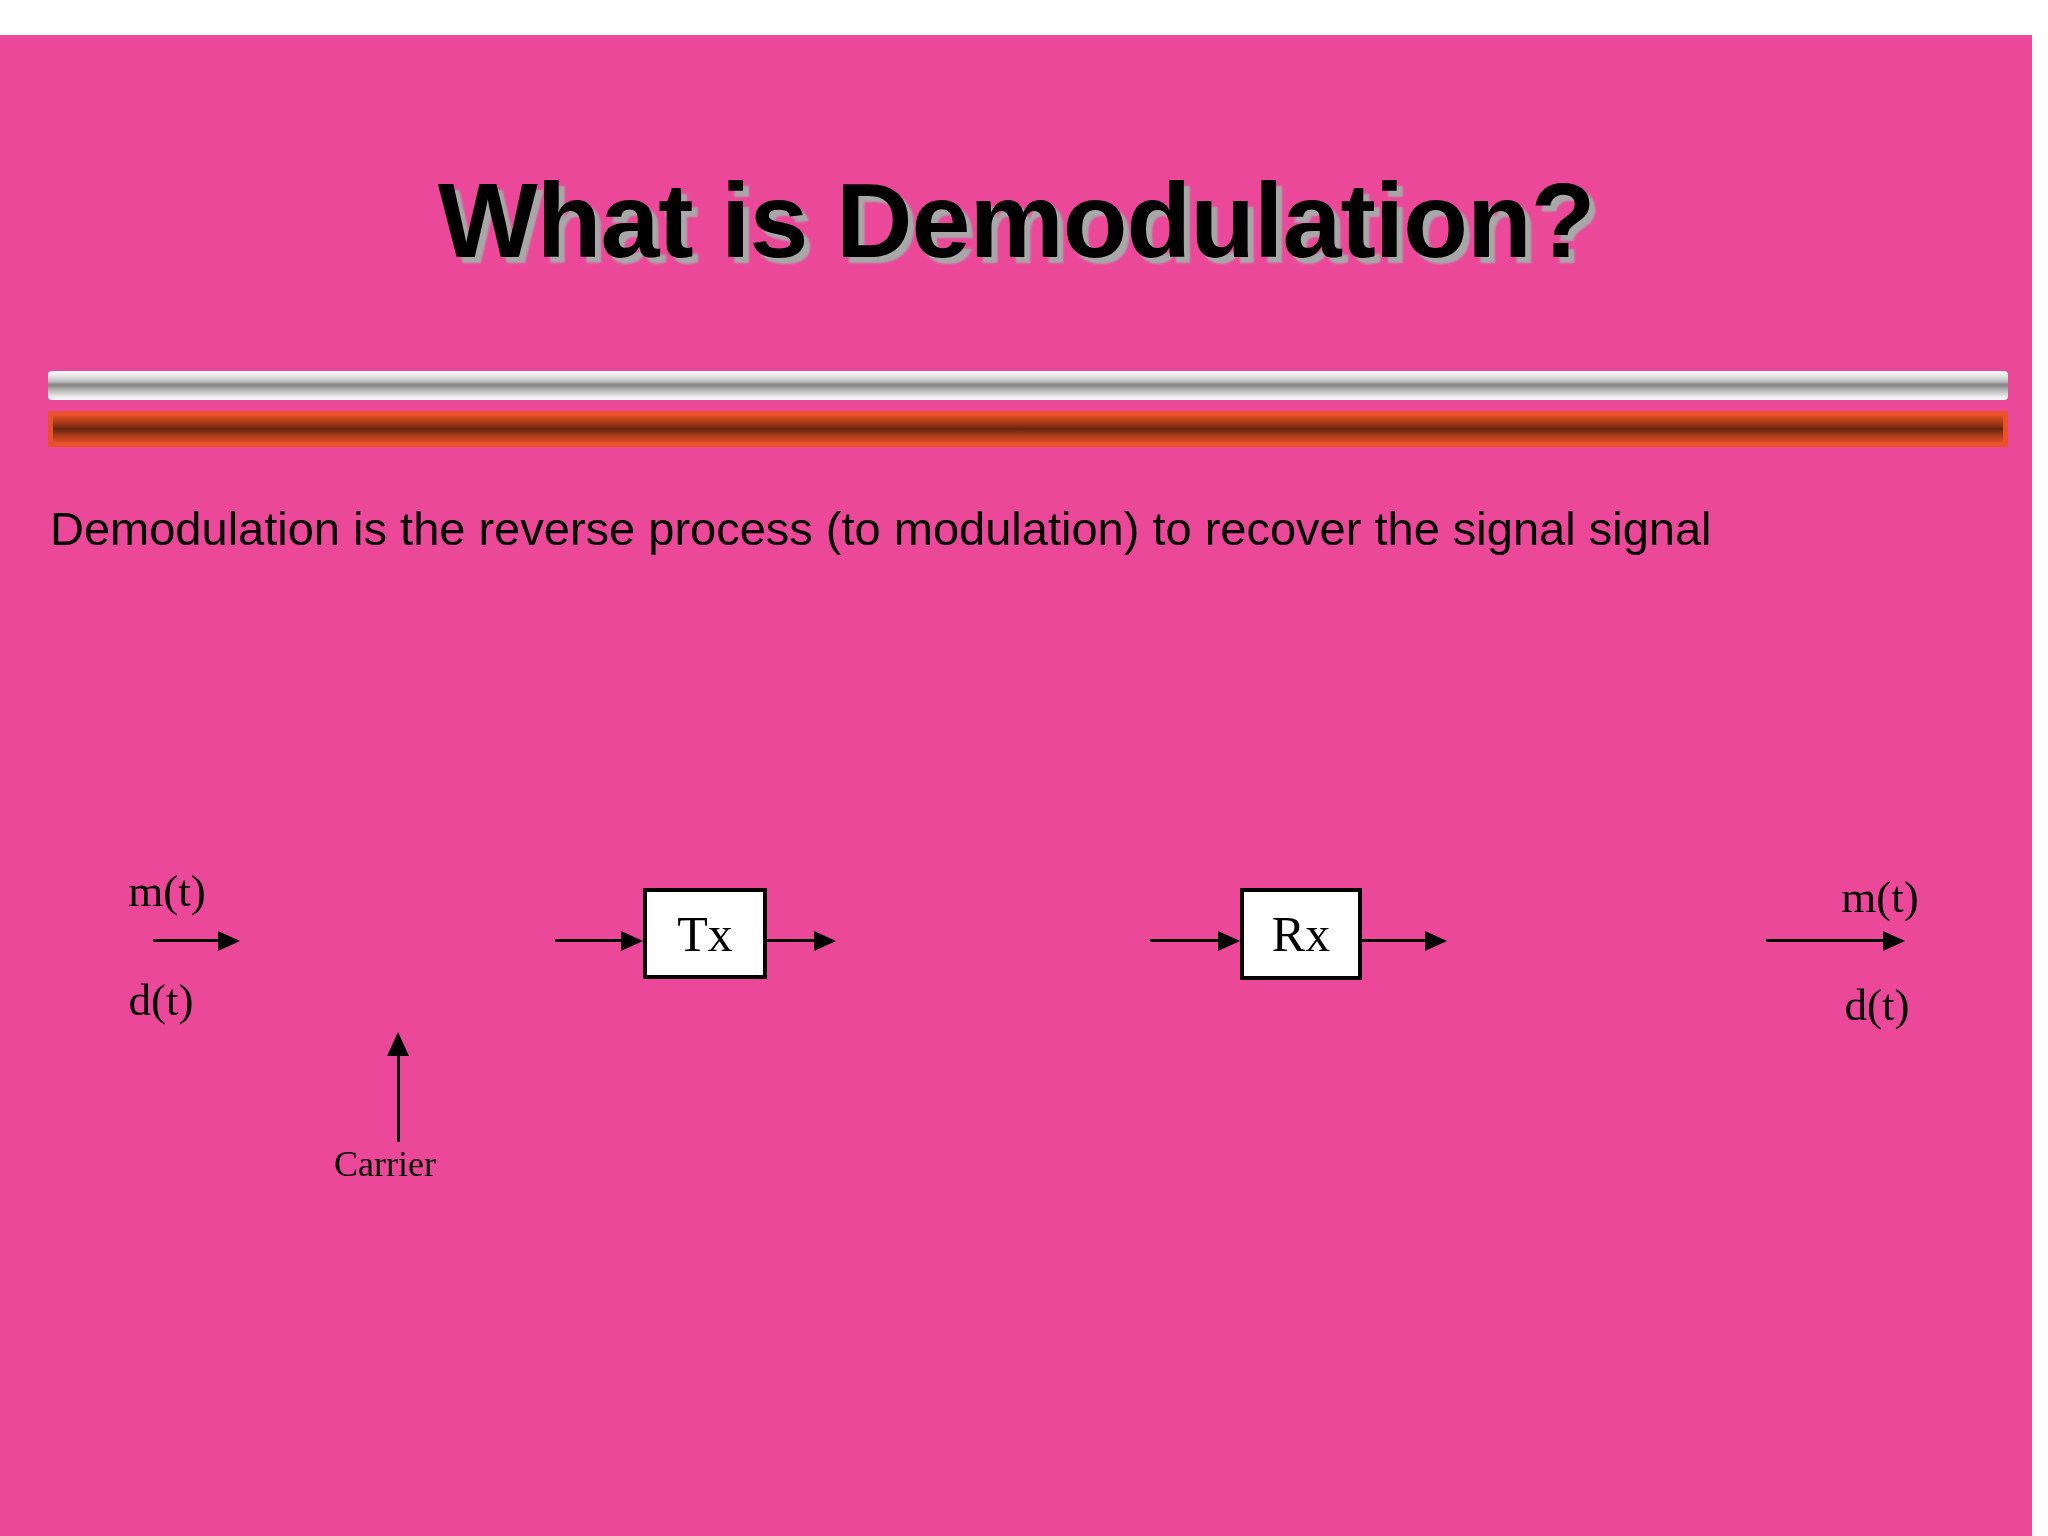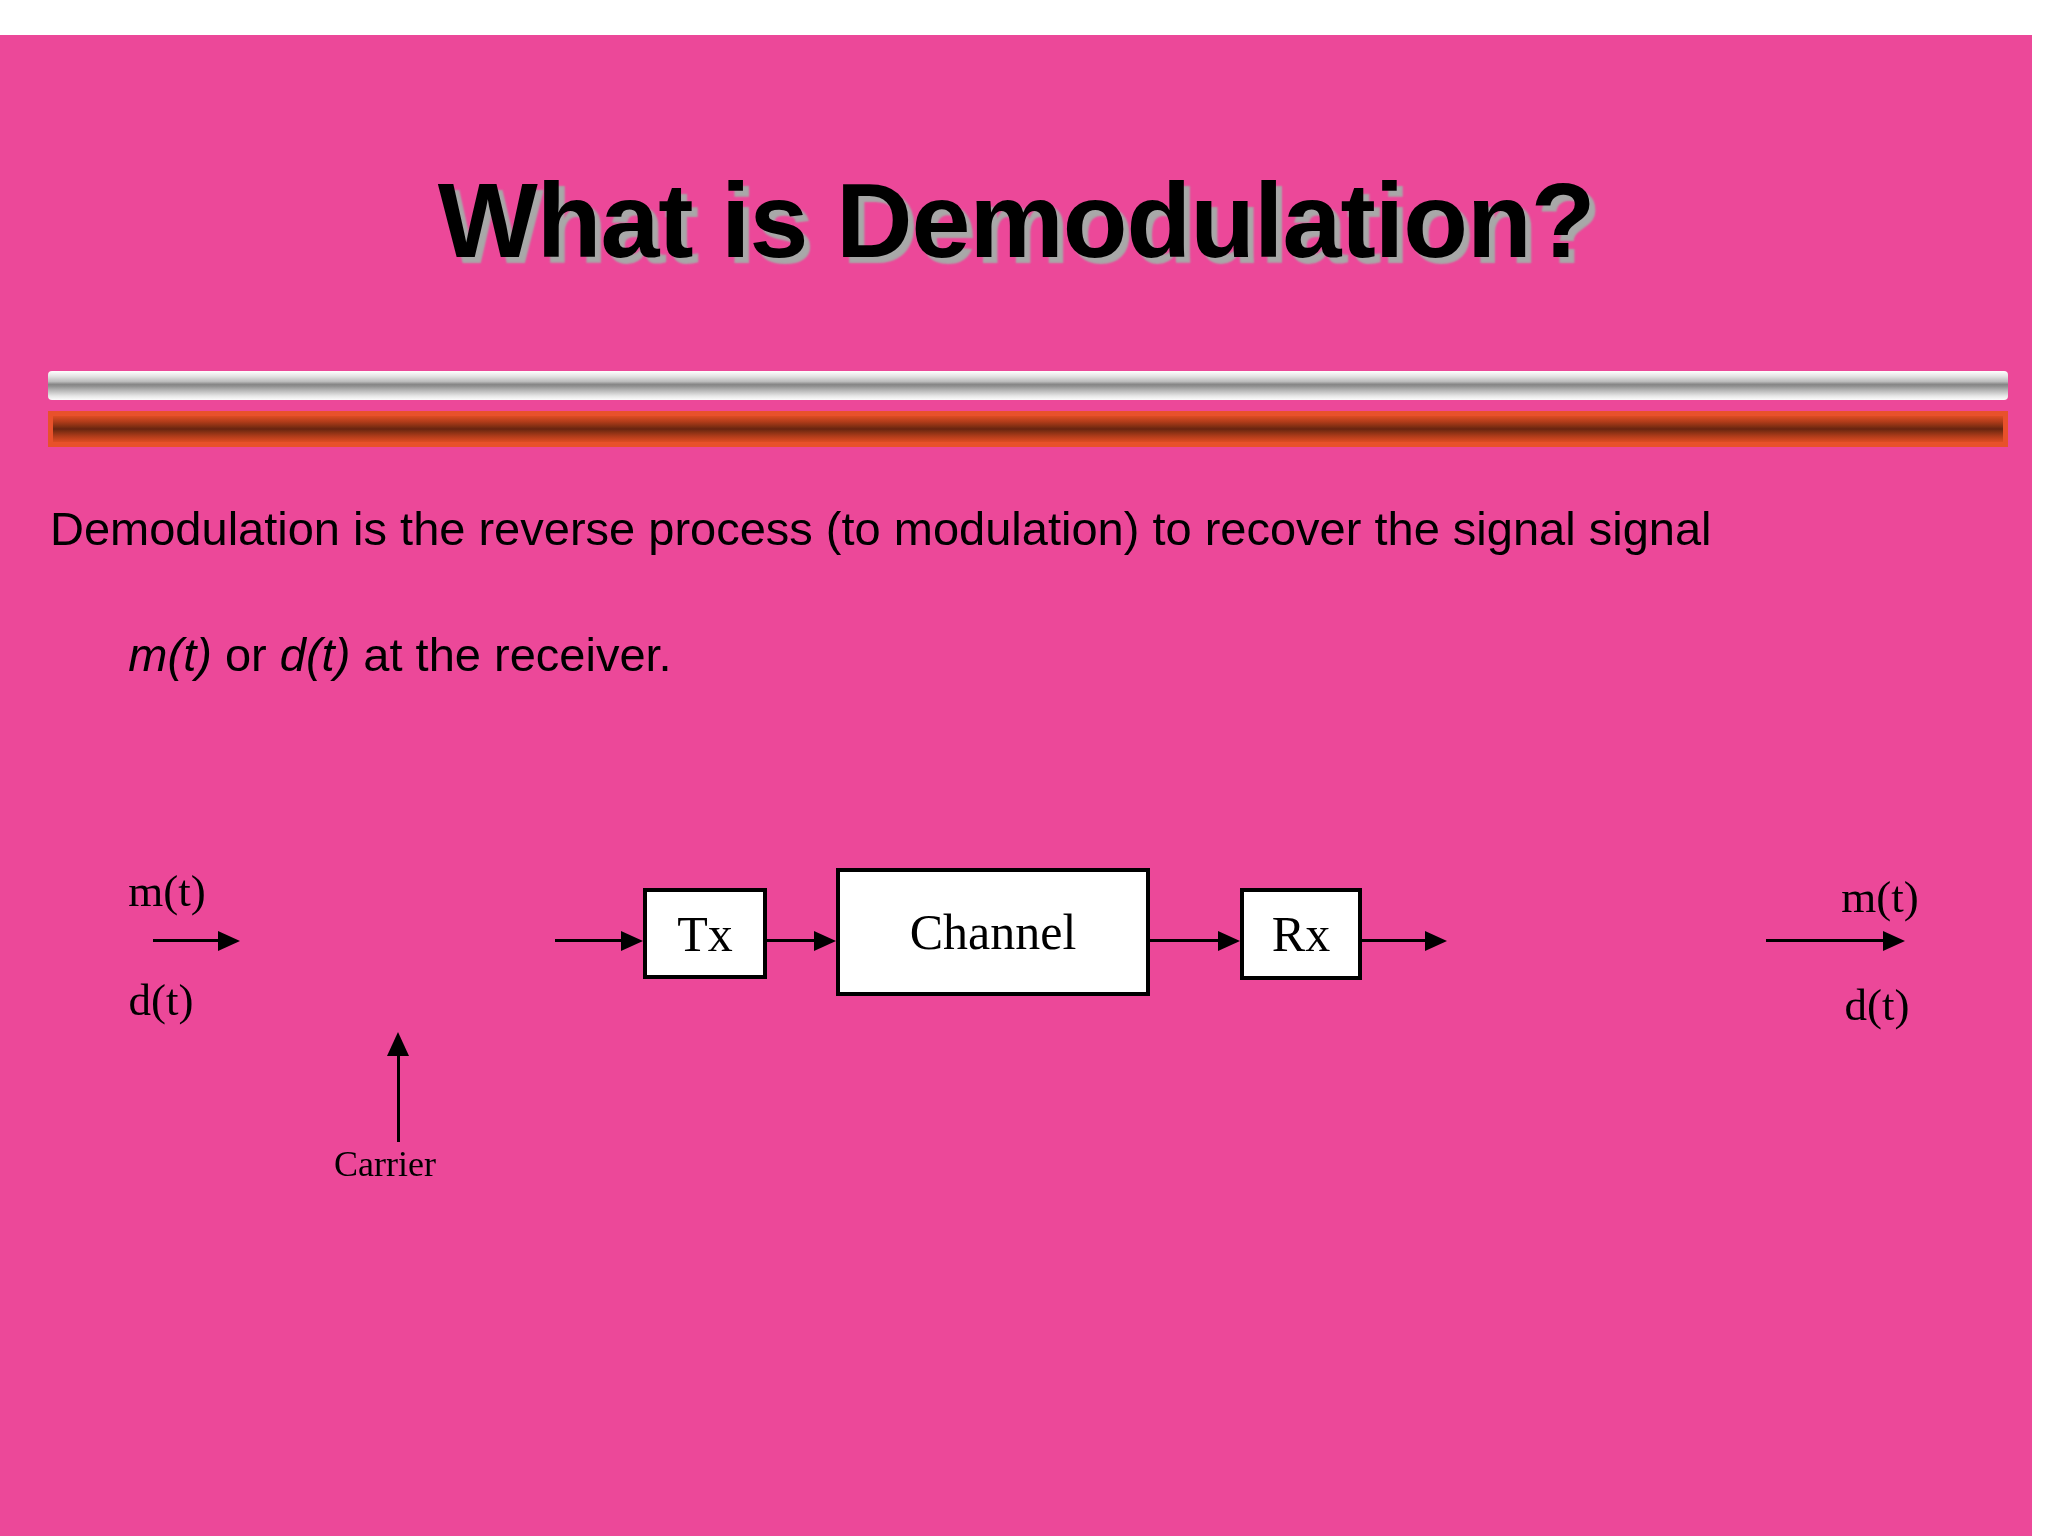--- a/index.html
+++ b/index.html
@@ -143,36 +143,30 @@
 
   <h1 class="title">What is Demodulation?</h1>
 
   <div class="bar-silver"></div>
   <div class="bar-orange">
     <div class="bar-orange-inner"></div>
   </div>
 
   <div class="body-text">
     <div class="body-line">Demodulation is the reverse process (to modulation) to recover the signal signal</div>
-    <div class="body-line">
-      <span class="seg-italic">m(t)</span><span> or </span><span class="seg-italic">d(t)</span><span> at the receiver.</span>
-    </div>
   </div>
 
   <div class="diagram">
 
     <div class="siglabel" style="left:167px; top:856px;">m(t)</div>
     <div class="siglabel" style="left:161px; top:965px;">d(t)</div>
 
     <div class="dbox box-tx">
       <span>Tx</span>
     </div>
-    <div class="dbox box-channel">
-      <span>Channel</span>
-    </div>
     <div class="dbox box-rx">
       <span>Rx</span>
     </div>
 
     <div class="arrow-h" style="left:153px; width:87px;">
       <div class="shaft"></div>
       <div class="head"></div>
     </div>
     <div class="arrow-h" style="left:555px; width:88px;">
       <div class="shaft"></div>

